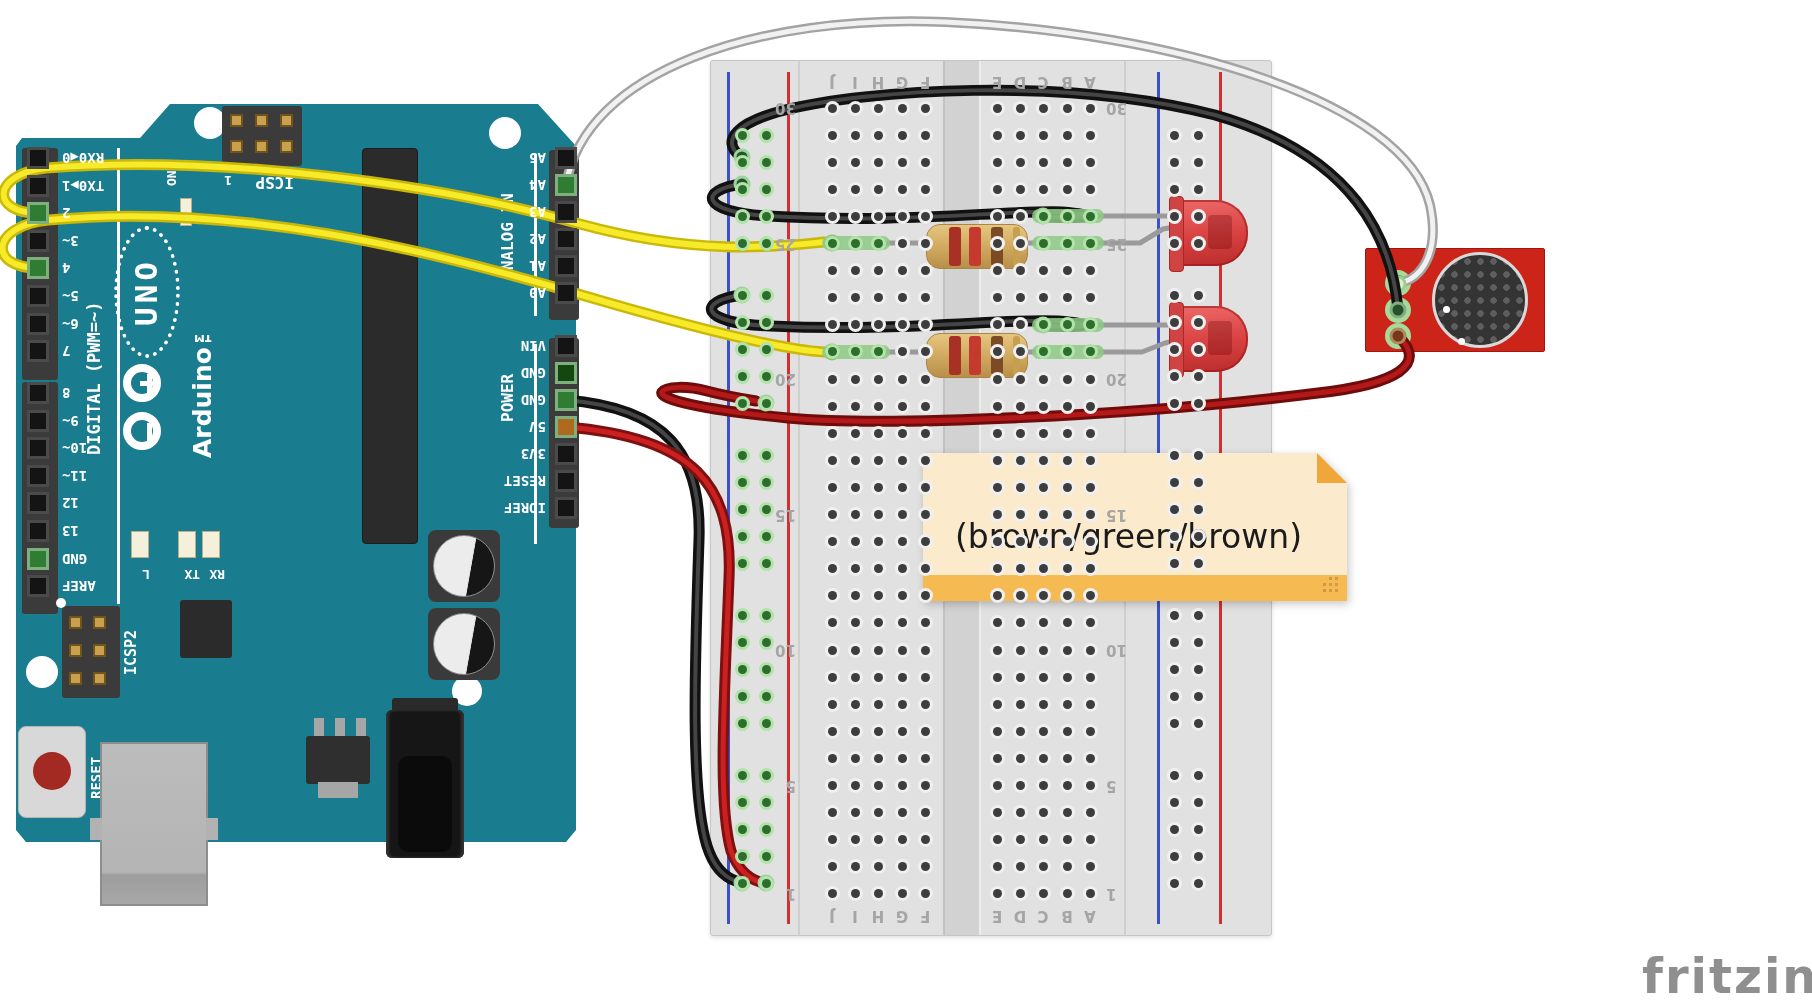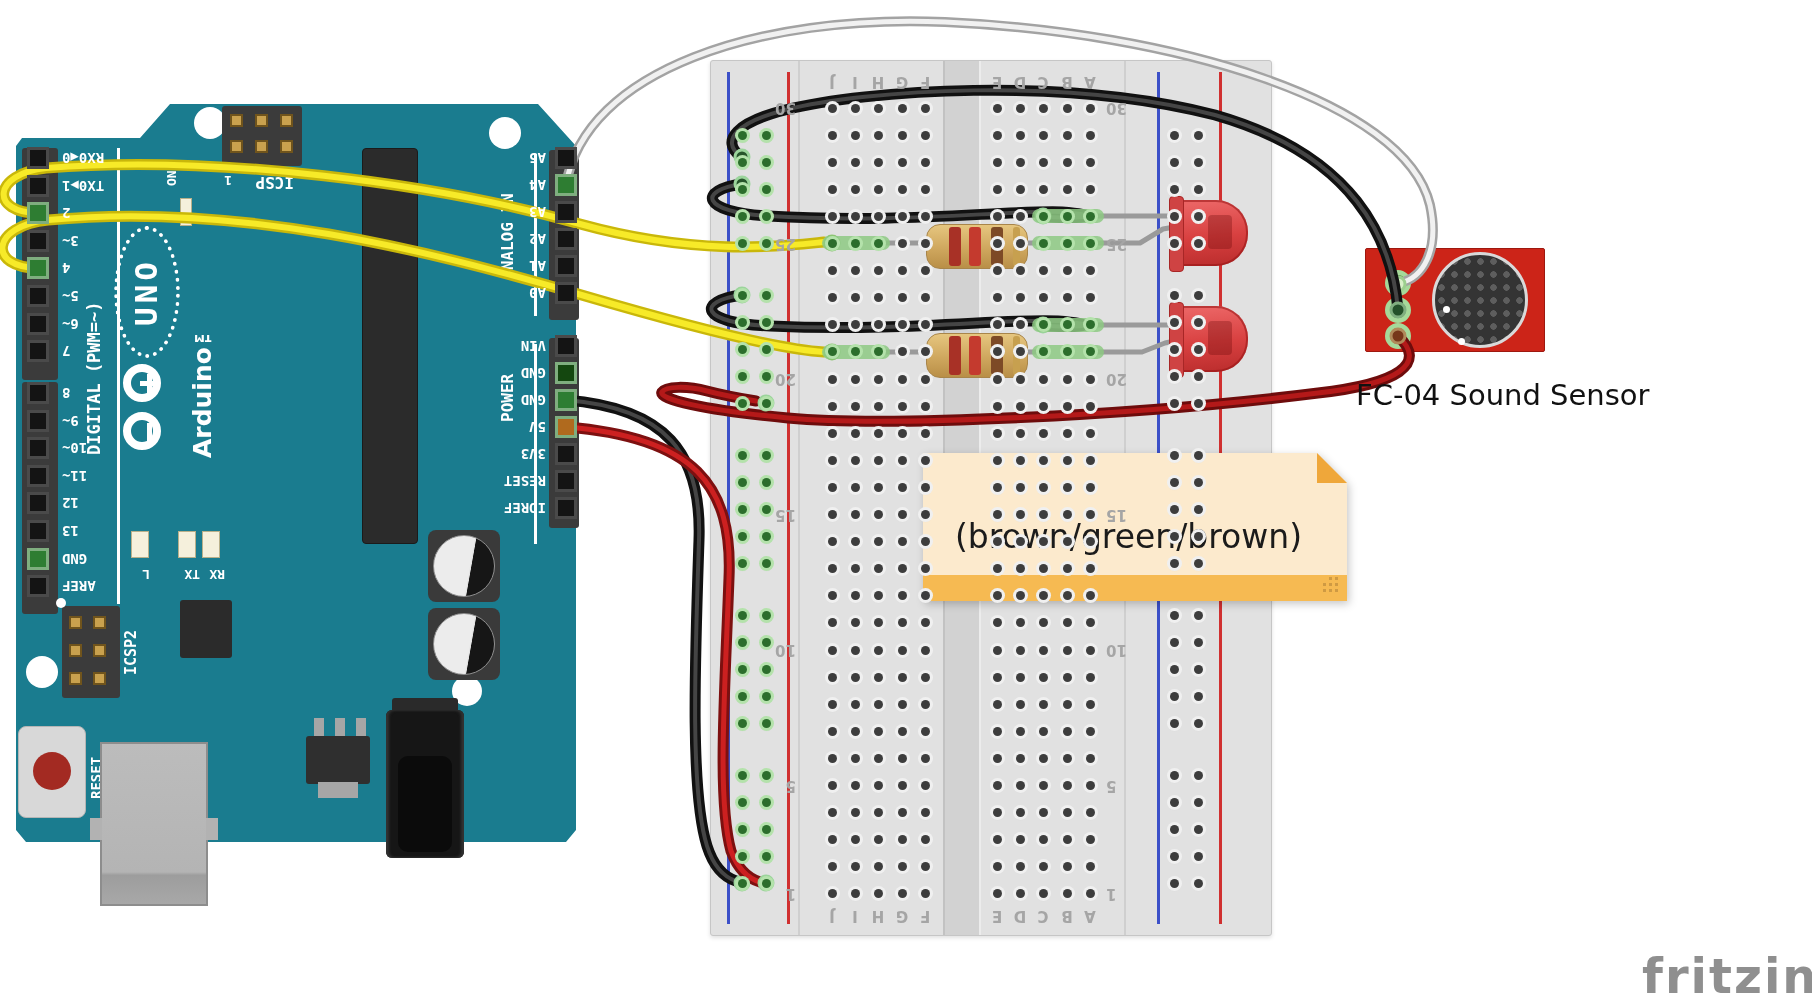--- a/index.html
+++ b/index.html
@@ -230,21 +230,20 @@
     </svg>
 
   <div id="note">
     <div id="note-body"></div>
     <div id="note-fold"></div>
     <div id="note-bar"></div>
     <div class="note-line" style="top:64px;">(brown/green/brown)</div>
     <div id="note-grip"></div>
   </div>
 
-  <div id="sensor-label">FC-04 Sound Sensor</div>
   <div id="fritzing-logo">fritzing</div>
 <div class="net-strip" style="left: 1032px; top: 209px; width: 72px;"></div>
     <div class="net-strip" style="left: 822px; top: 236px; width: 68px;"></div>
     <div class="net-strip" style="left: 1032px; top: 236px; width: 72px;"></div>
     <div class="net-strip" style="left: 1032px; top: 318px; width: 72px;"></div>
     <div class="net-strip" style="left: 822px; top: 345px; width: 68px;"></div>
     <div class="net-strip" style="left: 1032px; top: 345px; width: 72px;"></div>
     <div class="bb-hole" style="left: 827.5px; top: 889.4px;"></div>
     <div class="bb-hole" style="left: 850.5px; top: 889.4px;"></div>
     <div class="bb-hole" style="left: 873.5px; top: 889.4px;"></div>

